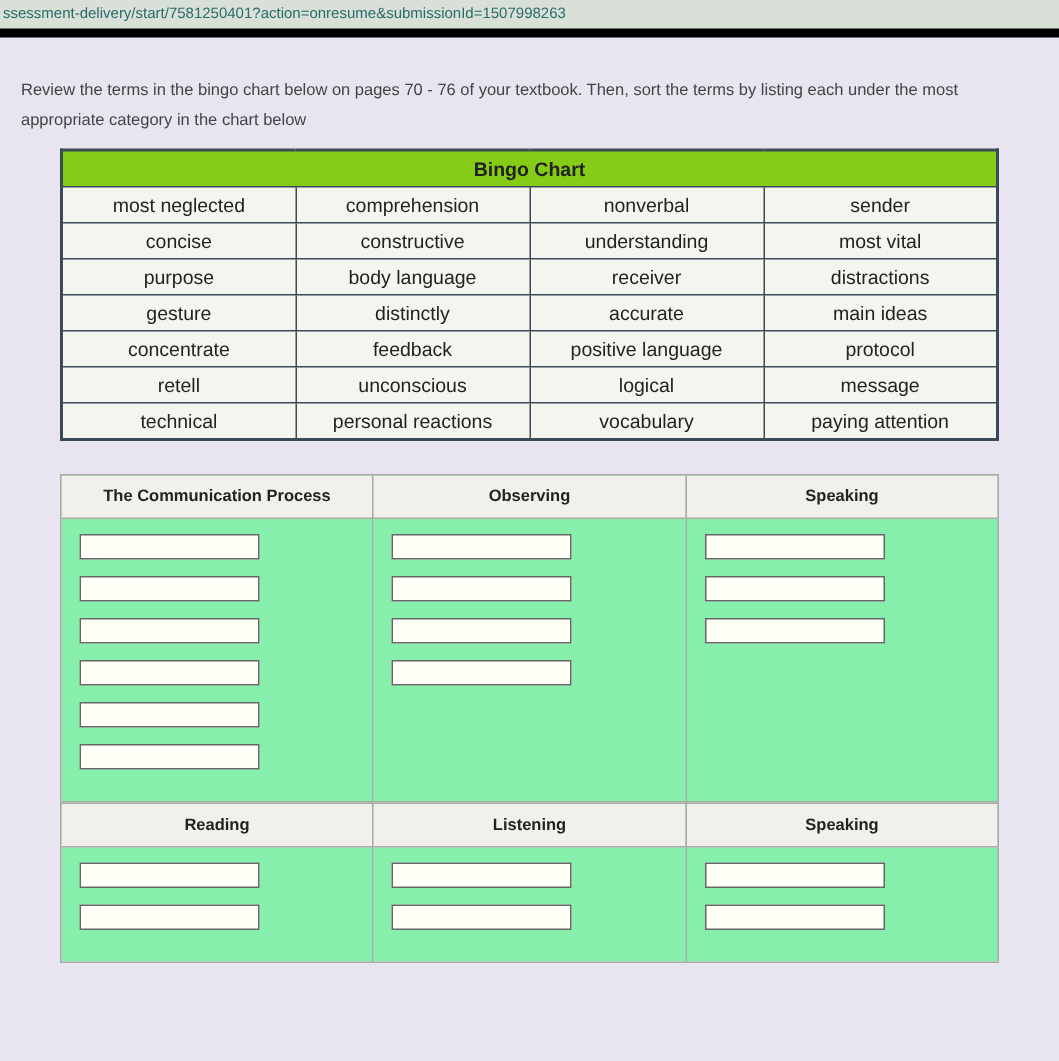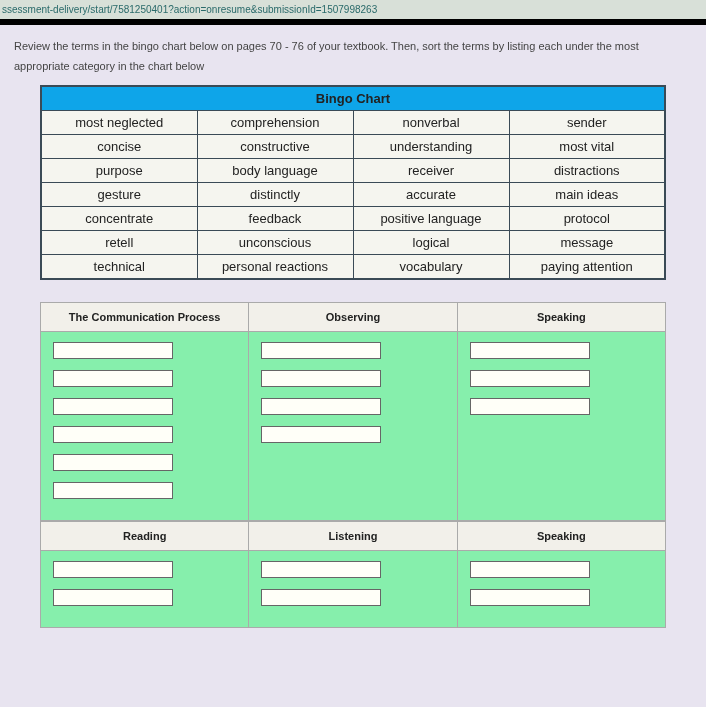--- a/index.html
+++ b/index.html
@@ -12,36 +12,36 @@
   .url-bar {
     font-size: 10px;
     color: #2a6a6a;
     padding: 4px 2px;
     background: #d8e0d8;
     border-bottom: 6px solid #000000;
   }
   .instructions {
     font-size: 11px;
     color: #444;
-    padding: 12px 14px 8px 14px;
+    padding: 26px 14px 8px 14px;
     line-height: 1.8;
   }
   .content {
     padding: 0 40px 20px 40px;
   }
   
   .bingo {
     width: 100%;
     border-collapse: collapse;
     border: 2px solid #3a4a56;
     margin-bottom: 22px;
     background: #f5f5ef;
   }
   .bingo-title {
-    background: #0ea5e9;
+    background: #84cc16;
     color: #fff;
     font-weight: bold;
     font-size: 18px;
     text-align: center;
     padding: 5px 0;
   }
   .bingo td {
     border: 1px solid #3a4a56;
     text-align: center;
     font-size: 13px;

